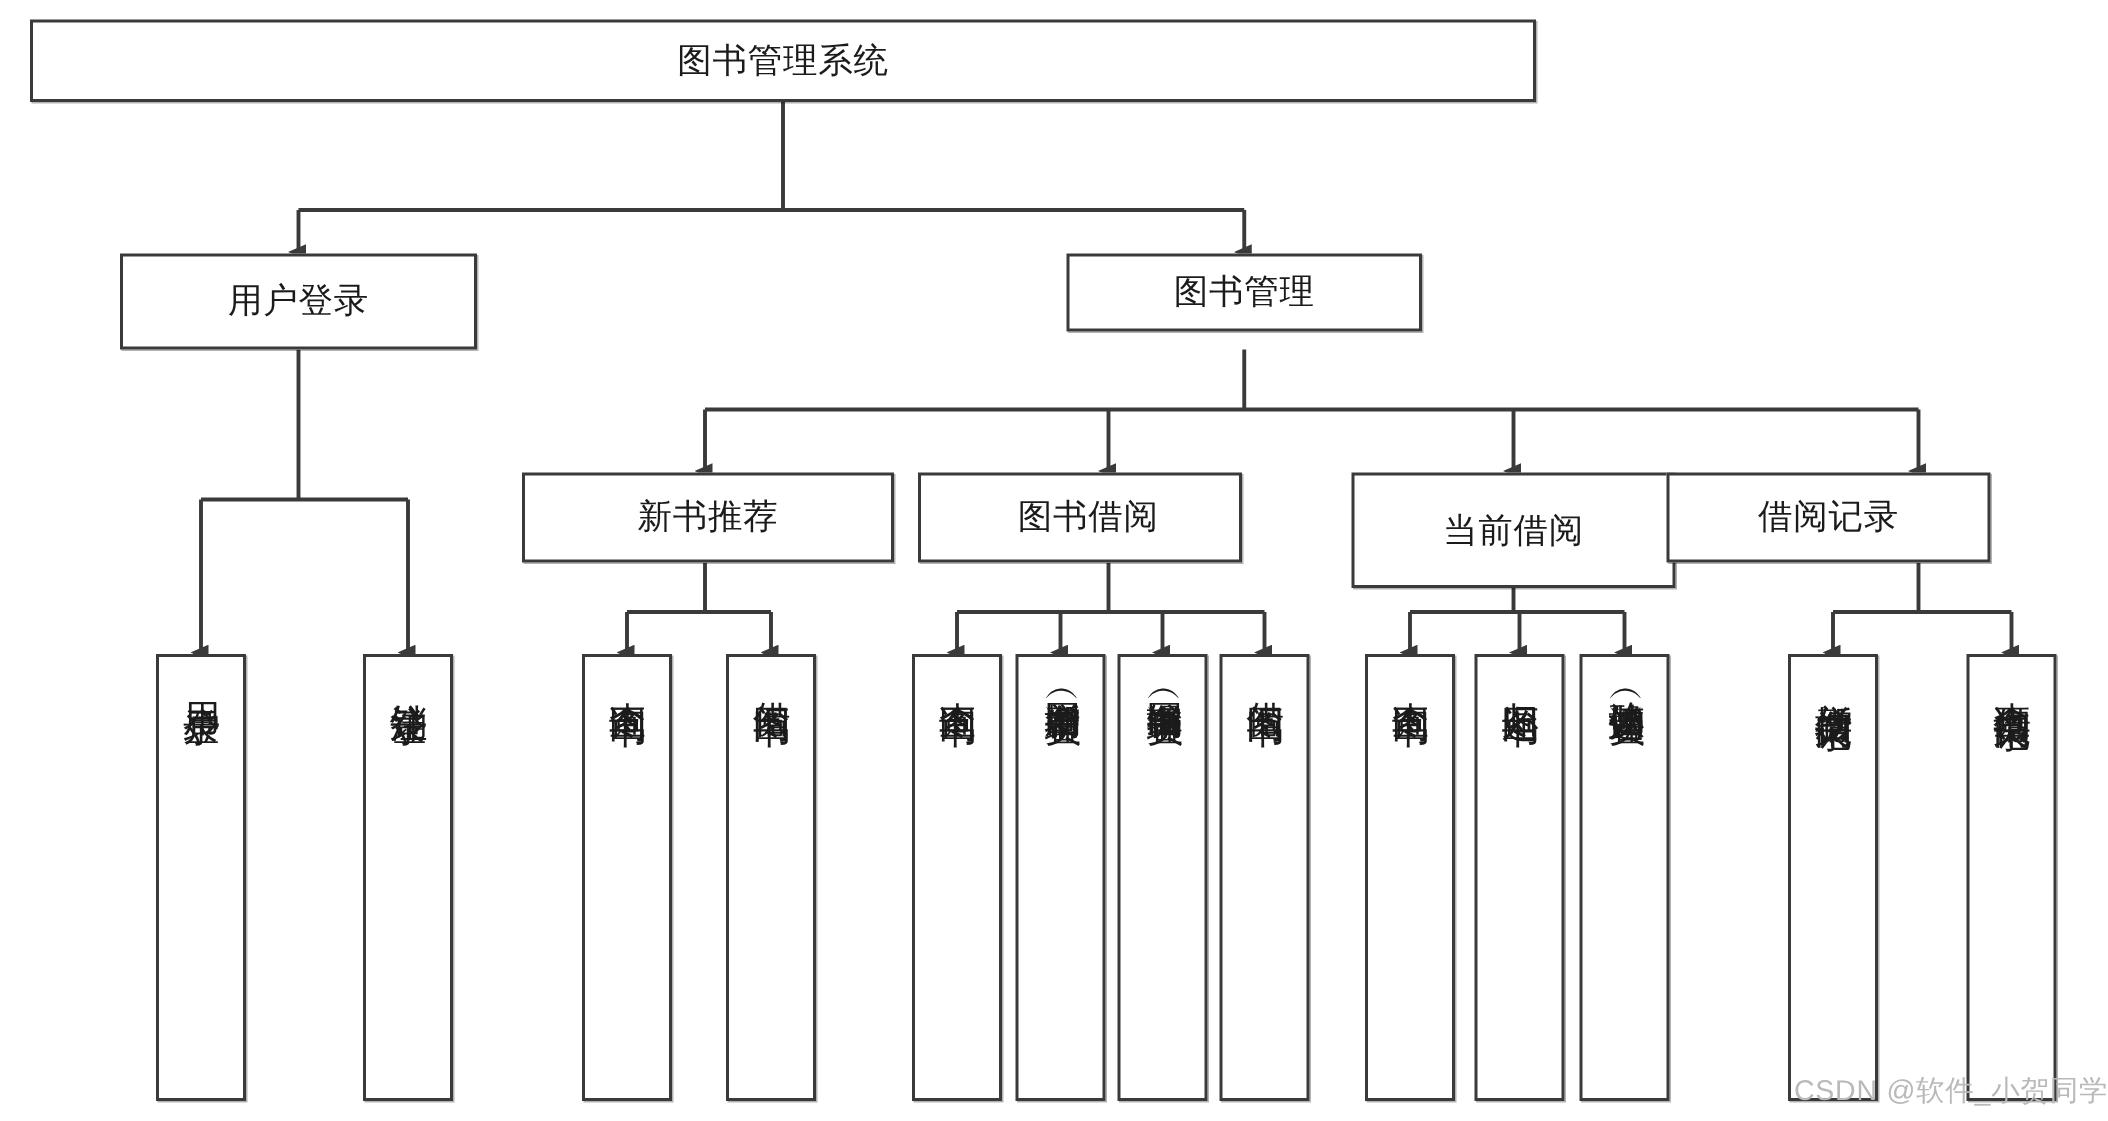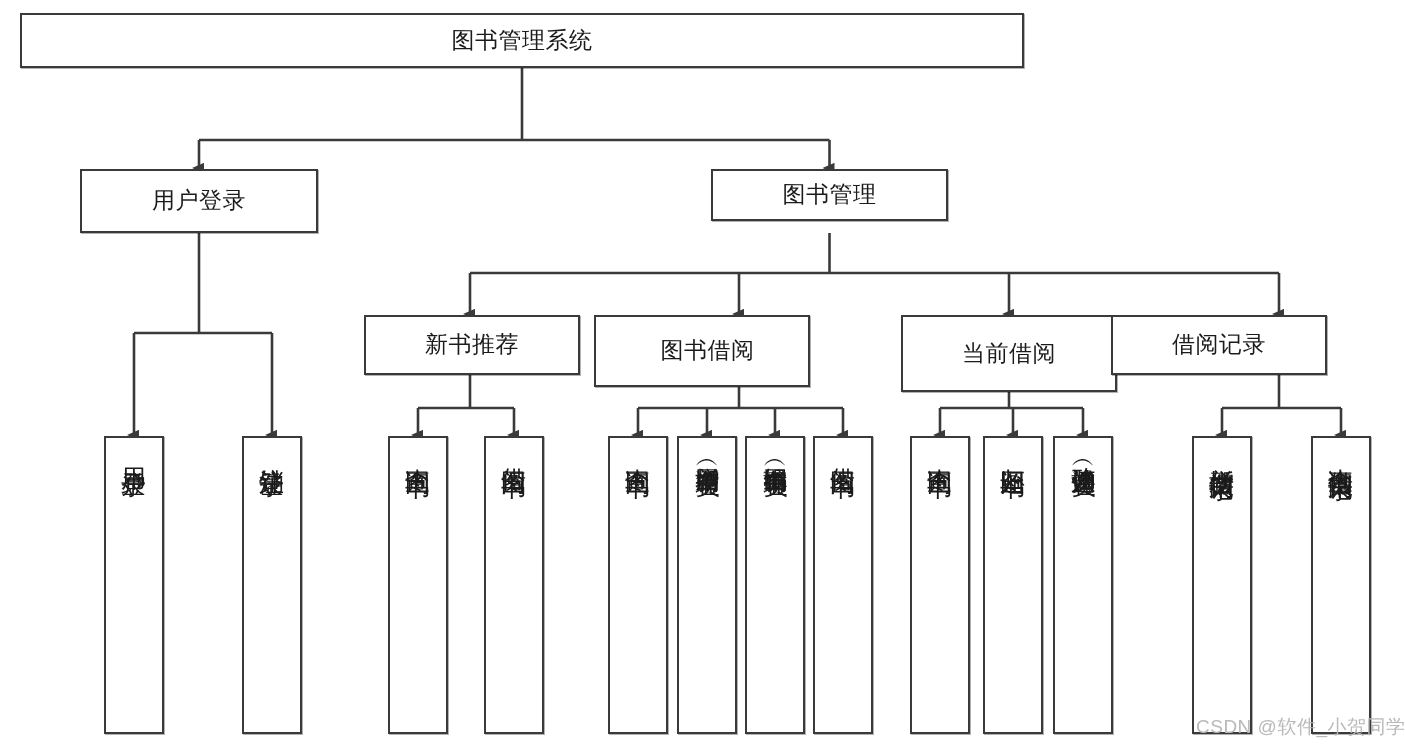--- a/index.html
+++ b/index.html
@@ -121,24 +121,24 @@
   <div id="node-layer">
       <div class="node horiz" id="node-root" style="left: 20px; top: 13px; width: 1004px; height: 55px;">
         <span class="lbl">图书管理系统</span>
       </div>
       <div class="node horiz" id="node-l2_0" style="left: 80px; top: 169px; width: 238px; height: 64px;">
         <span class="lbl">用户登录</span>
       </div>
       <div class="node horiz" id="node-l2_1" style="left: 711px; top: 169px; width: 237px; height: 52px;">
         <span class="lbl">图书管理</span>
       </div>
-      <div class="node horiz" id="node-l3_0" style="left: 364px; top: 315px; width: 216px; height: 60px;">
+      <div class="node horiz" id="node-l3_0" style="left: 348px; top: 315px; width: 248px; height: 60px;">
         <span class="lbl">新书推荐</span>
       </div>
-      <div class="node horiz" id="node-l3_1" style="left: 594px; top: 315px; width: 216px; height: 72px; padding-left: 11px;">
+      <div class="node horiz" id="node-l3_1" style="left: 612px; top: 315px; width: 216px; height: 60px; padding-left: 11px;">
         <span class="lbl">图书借阅</span>
       </div>
       <div class="node horiz" id="node-l3_2" style="left: 901px; top: 315px; width: 216px; height: 77px;">
         <span class="lbl">当前借阅</span>
       </div>
       <div class="node horiz" id="node-l3_3" style="left: 1111px; top: 315px; width: 216px; height: 60px;">
         <span class="lbl">借阅记录</span>
       </div>
       <div class="node vert" id="node-leaf_0" style="left: 104px; top: 436px; width: 60px; height: 298px;">
         <span class="lbl">用户登录</span>

